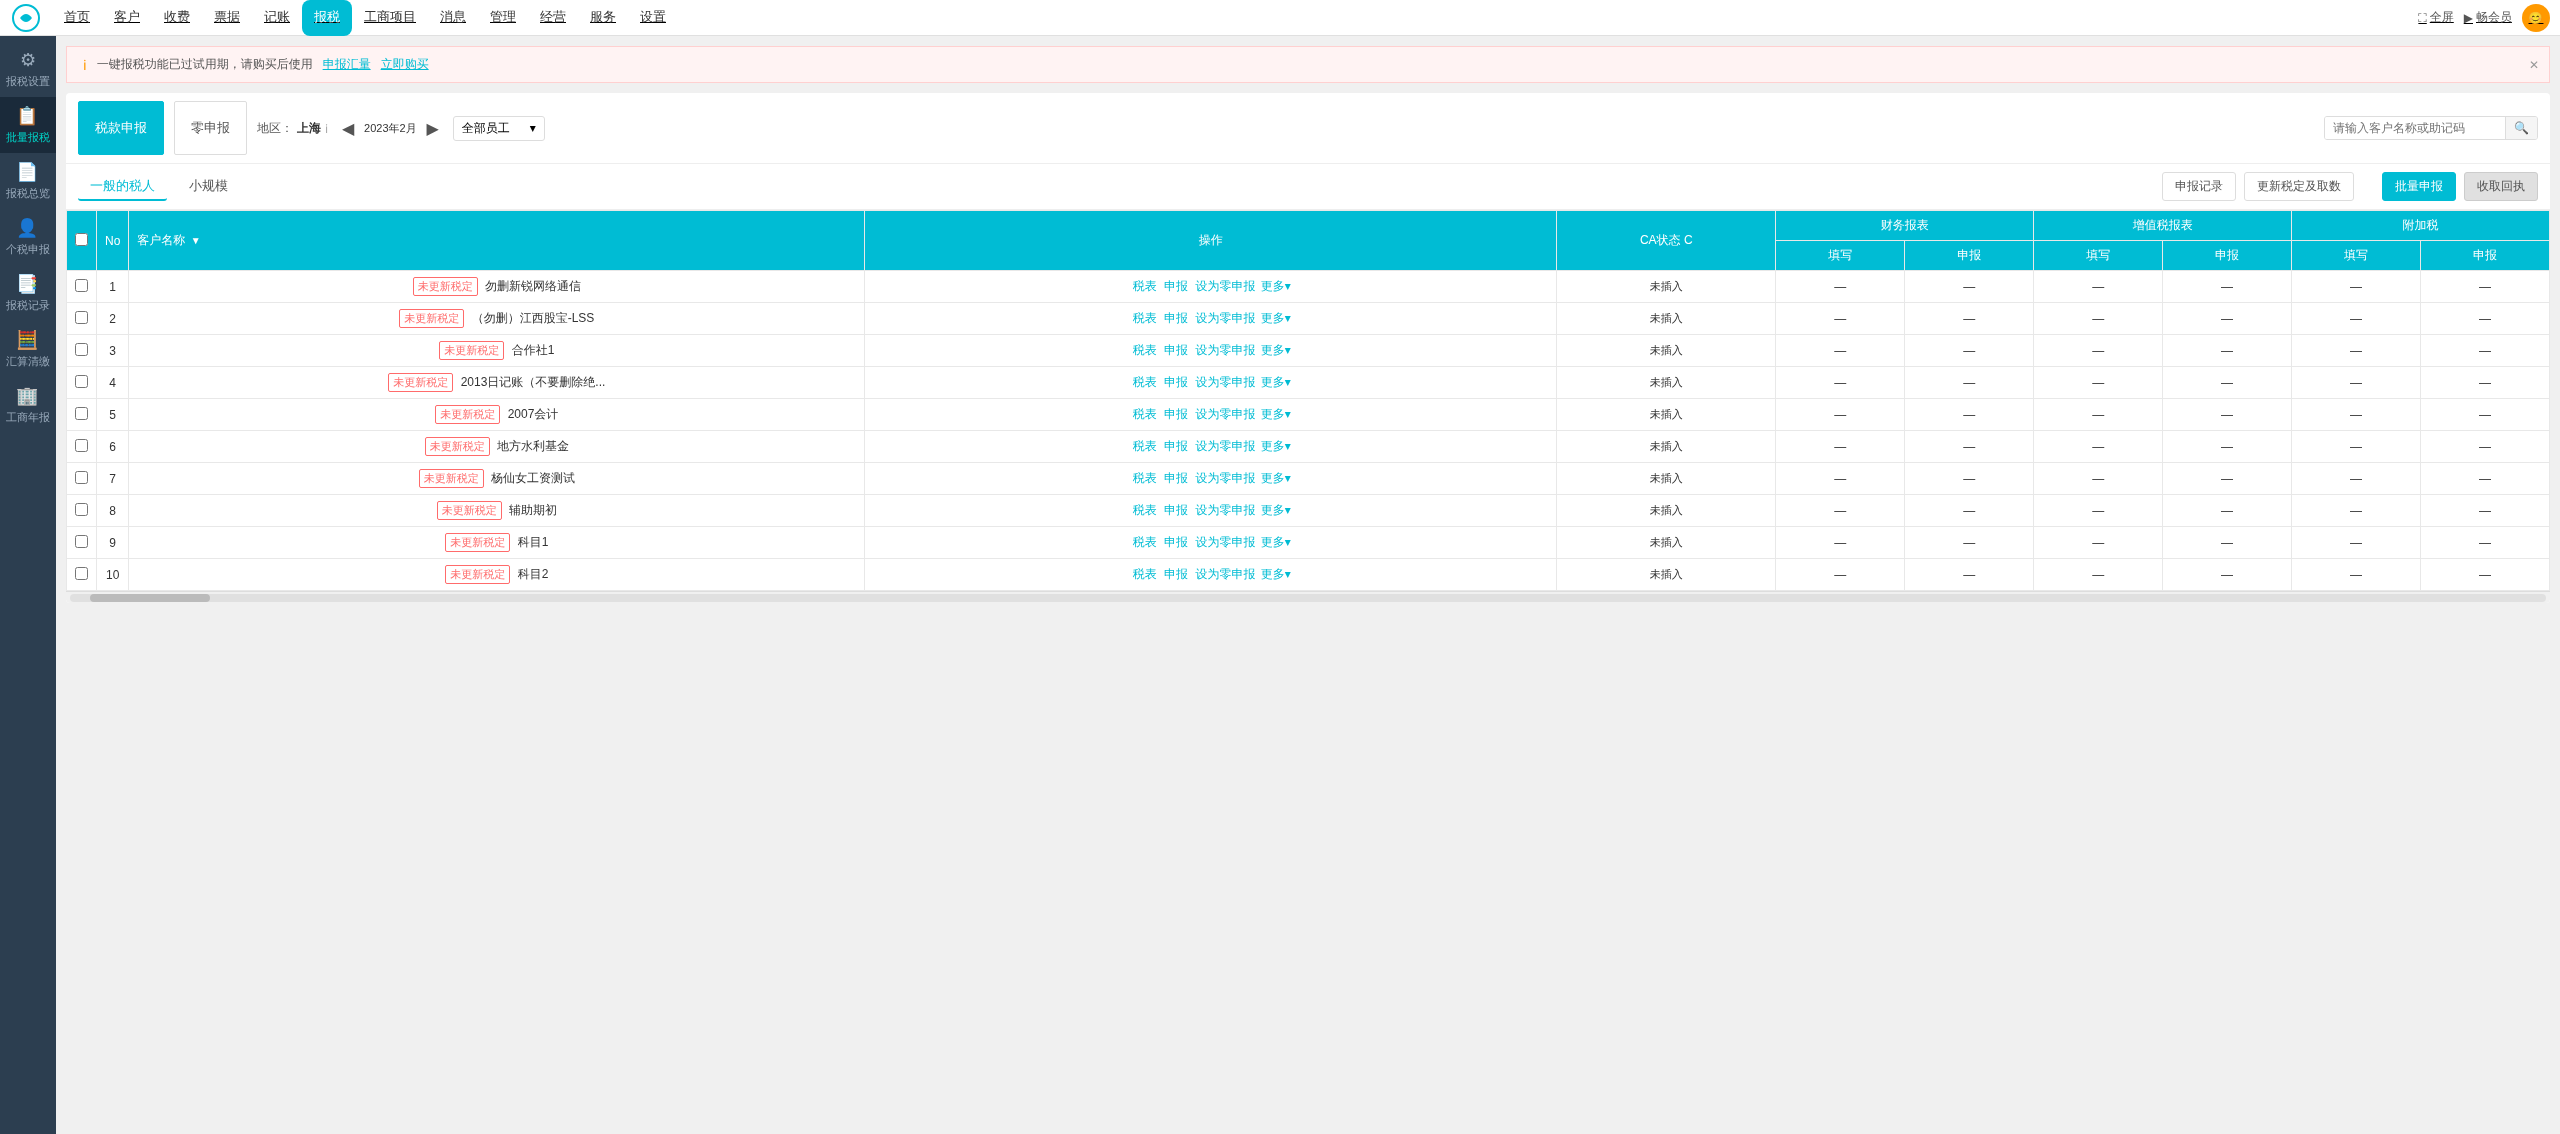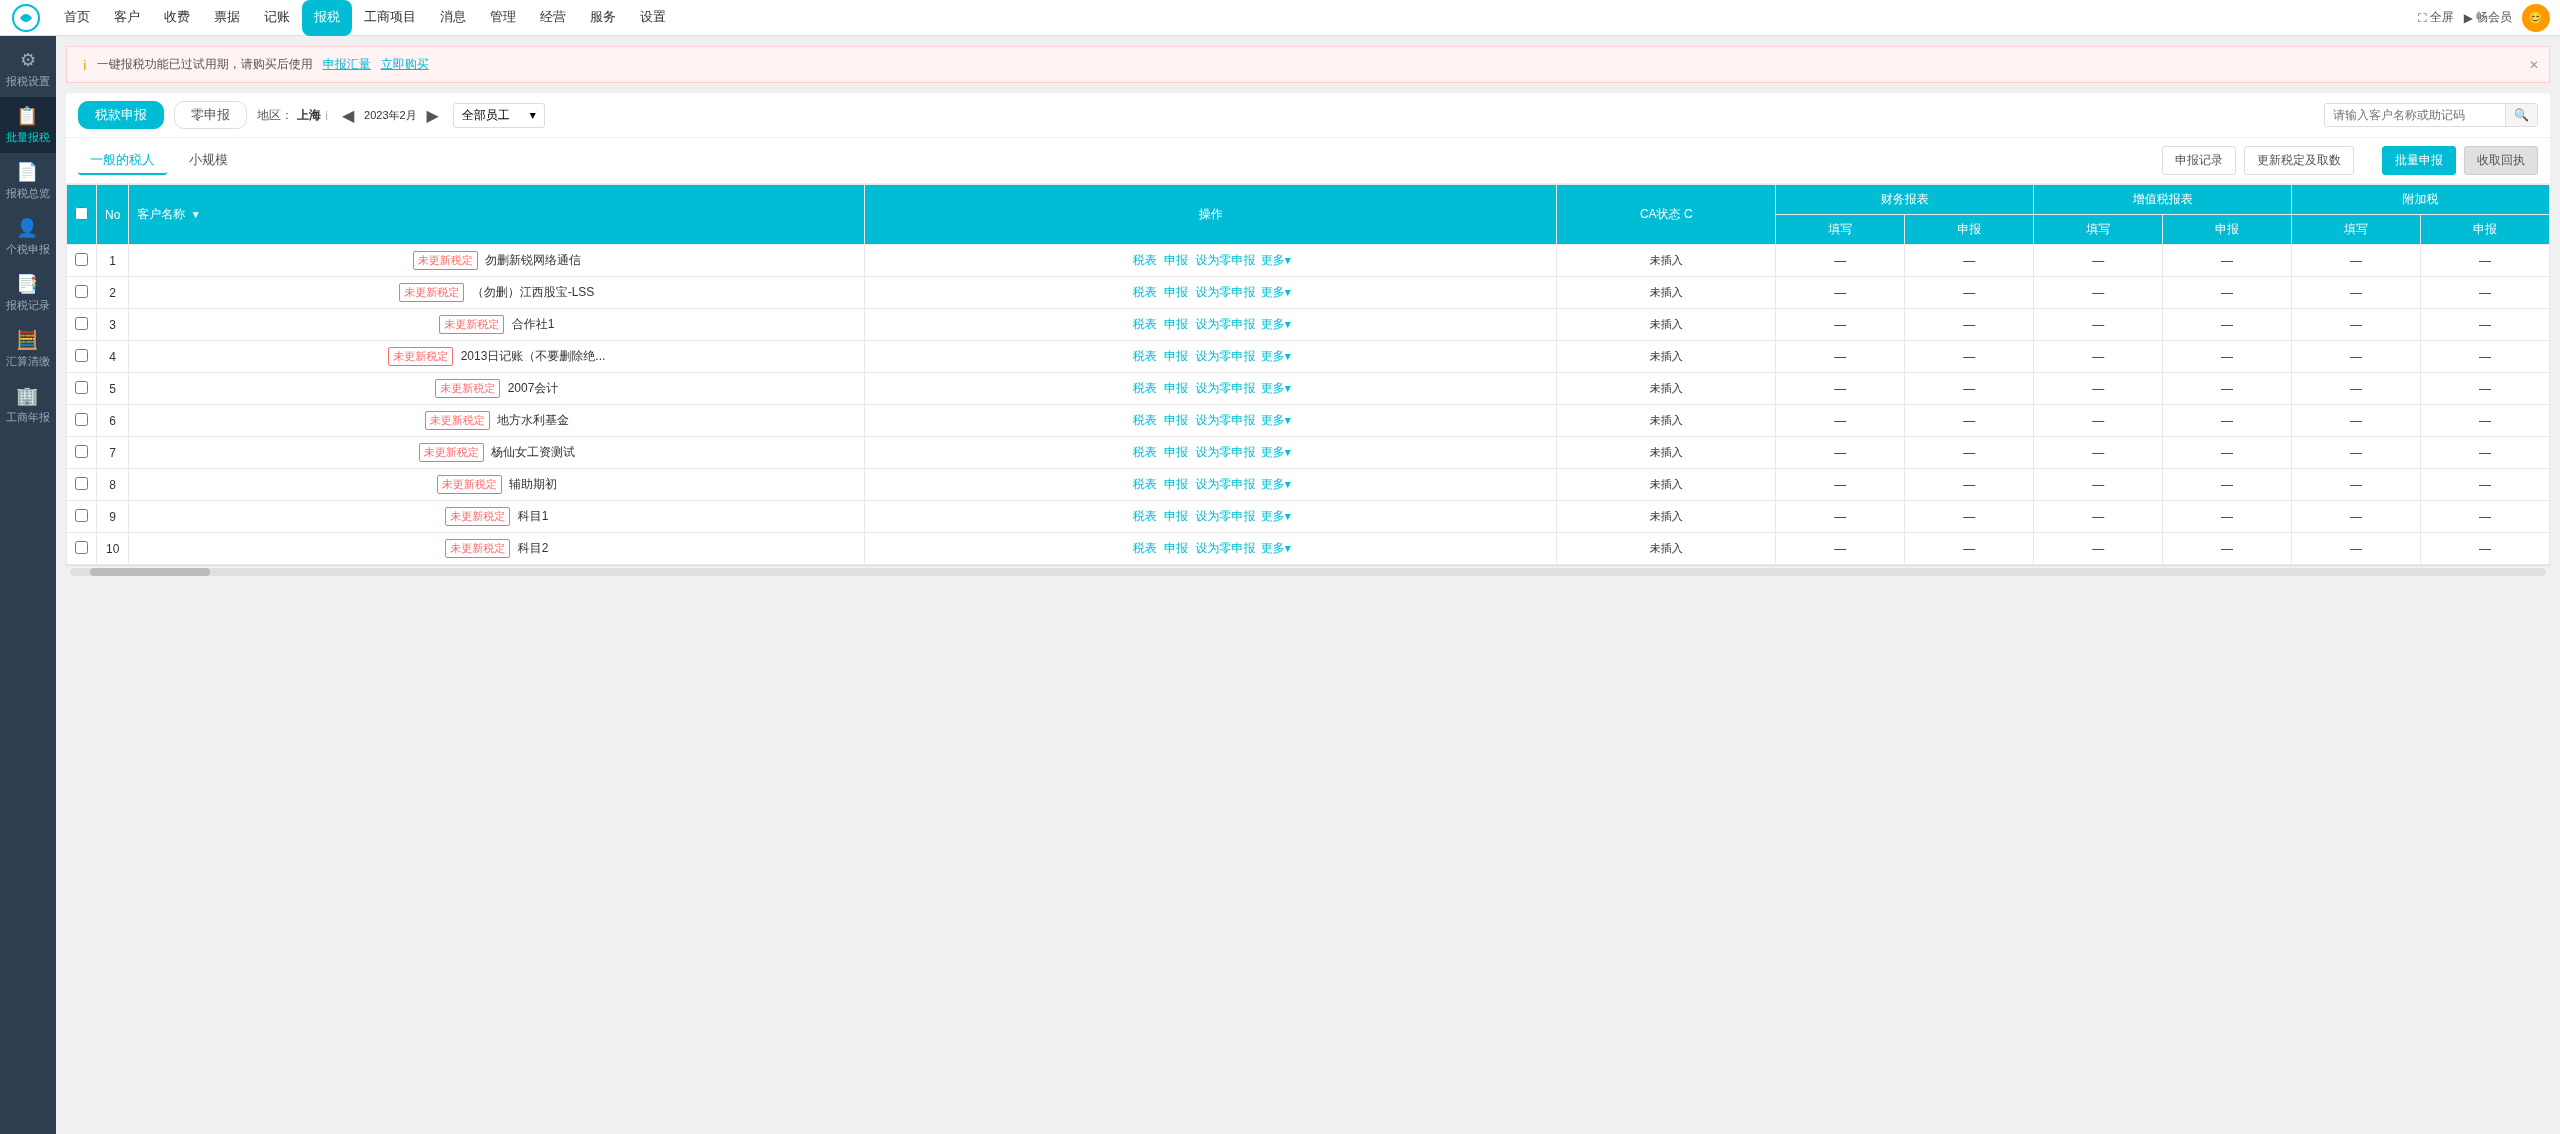--- a/index.html
+++ b/index.html
@@ -8,20 +8,21 @@
     
     .top-nav {
       background: #fff;
       height: 36px;
       display: flex;
       align-items: center;
       border-bottom: 1px solid #e0e0e0;
       padding: 0 10px;
       position: relative;
       z-index: 10;
+      text-decoration: underline;
     }
     .top-nav-logo {
       width: 32px;
       height: 32px;
       margin-right: 10px;
       display: flex; align-items: center; justify-content: center;
     }
     .top-nav-logo svg { width: 28px; height: 28px; }
     .top-nav-items {
       display: flex;
@@ -125,22 +126,22 @@
     
     .panel-header {
       display: flex;
       align-items: center;
       padding: 8px 12px;
       gap: 10px;
       border-bottom: 1px solid #eee;
       flex-wrap: wrap;
     }
     .tab-btn {
-      padding: 4px 16px;
-      border-radius: 10px;
+      padding: 17px 16px;
+      border-radius: 2px;
       cursor: pointer;
       font-size: 13px;
       border: 1px solid #ddd;
       background: #fff;
       color: #555;
     }
     .tab-btn.active {
       background: #00bcd4;
       color: #fff;
       border-color: #00bcd4;

